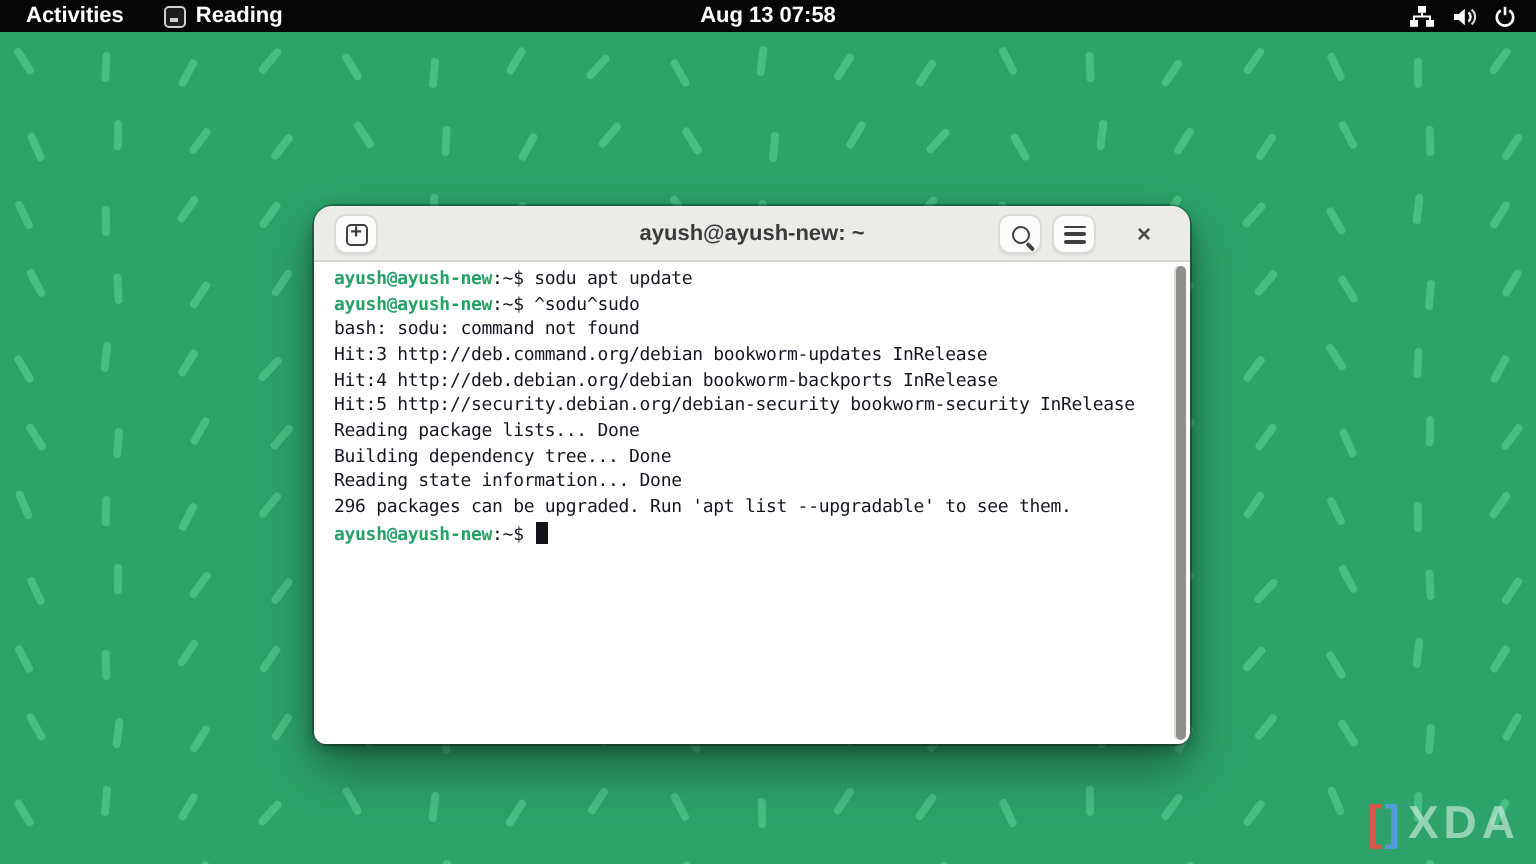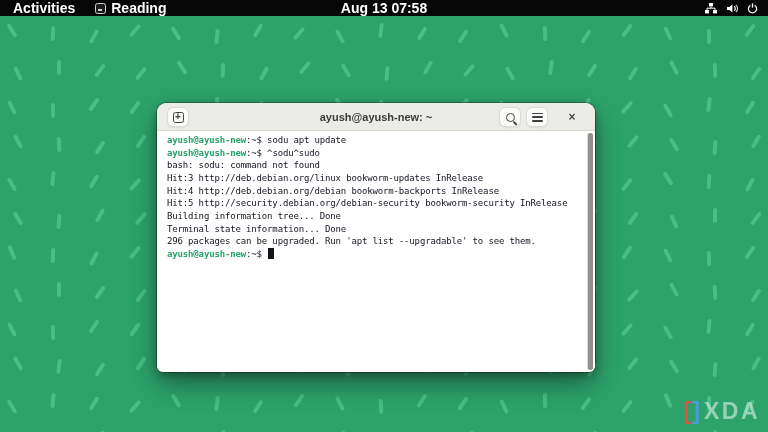--- a/index.html
+++ b/index.html
@@ -5,21 +5,21 @@
   * { margin:0; padding:0; box-sizing:border-box; }
   html,body { width:768px; height:432px; overflow:hidden; font-family:"Liberation Sans", sans-serif; }
   .stage { position:relative; width:768px; height:432px; background:var(--green,#2da26b); overflow:hidden; }
 
   
   .desktop { position:absolute; inset:0; z-index:0; }
   .dash { position:absolute; width:4px; height:15px; border-radius:3px; background:var(--dash,#48bd85); }
 
   
   .topbar { position:absolute; top:0; left:0; right:0; height:16px; background:#060606;
-            display:flex; align-items:center; z-index:30; color:#fff; font-size:14px; font-weight:700; }
+            display:flex; align-items:center; z-index:30; color:#fff; font-size:11px; font-weight:700; }
   .tb-left { display:flex; align-items:center; gap:16px; padding-left:9px; }
   .activities { padding:1px 4px; cursor:default; }
   .appmenu { display:flex; align-items:center; gap:5px; }
   .term-glyph { width:11px; height:11px; border:1px solid #cfcfcf; border-radius:2.5px; position:relative; background:#1c1c1c; }
   .term-glyph::after { content:""; position:absolute; left:2px; bottom:2px; width:4px; height:1.5px; background:#cfcfcf; }
   .clock { position:absolute; left:50%; transform:translateX(-50%); top:0; height:16px; display:flex; align-items:center; }
   .tray { position:absolute; right:10px; top:0; height:16px; display:flex; align-items:center; gap:9px; }
   .tray svg { display:block; }
 
   
@@ -333,25 +333,26 @@
             <i></i>
           </span>
       </div>
       <div class="closebtn">×</div>
     </div>
     <div class="content">
       <div>
           <div class="tline"><span class="pu">ayush@ayush-new</span><span class="pt">:~$</span> sodu apt update</div>
           <div class="tline"><span class="pu">ayush@ayush-new</span><span class="pt">:~$</span> ^sodu^sudo</div>
           <div class="tline">bash: sodu: command not found</div>
-          <div class="tline">Hit:3 http://deb.debian.org/linux bookworm-updates InRelease</div>
+          <div class="tline">Hit:3 http://deb.command.org/debian bookworm-updates InRelease</div>
           <div class="tline">Hit:4 http://deb.debian.org/debian bookworm-backports InRelease</div>
           <div class="tline">Hit:5 http://security.debian.org/debian-security bookworm-security InRelease</div>
-          <div class="tline">Building information tree... Done</div>
-          <div class="tline">Terminal state information... Done</div>
+          <div class="tline">Reading package lists... Done</div>
+          <div class="tline">Building dependency tree... Done</div>
+          <div class="tline">Reading state information... Done</div>
           <div class="tline">296 packages can be upgraded. Run 'apt list --upgradable' to see them.</div>
           <div class="tline"><span class="pu">ayush@ayush-new</span><span class="pt">:~$</span> <span class="cursor"></span></div>
         </div>
       <div class="scrollbar"></div>
     </div>
   </div>
 
   <div class="watermark">
     <span class="wm-l">[</span>
     <span class="wm-r">]</span>

